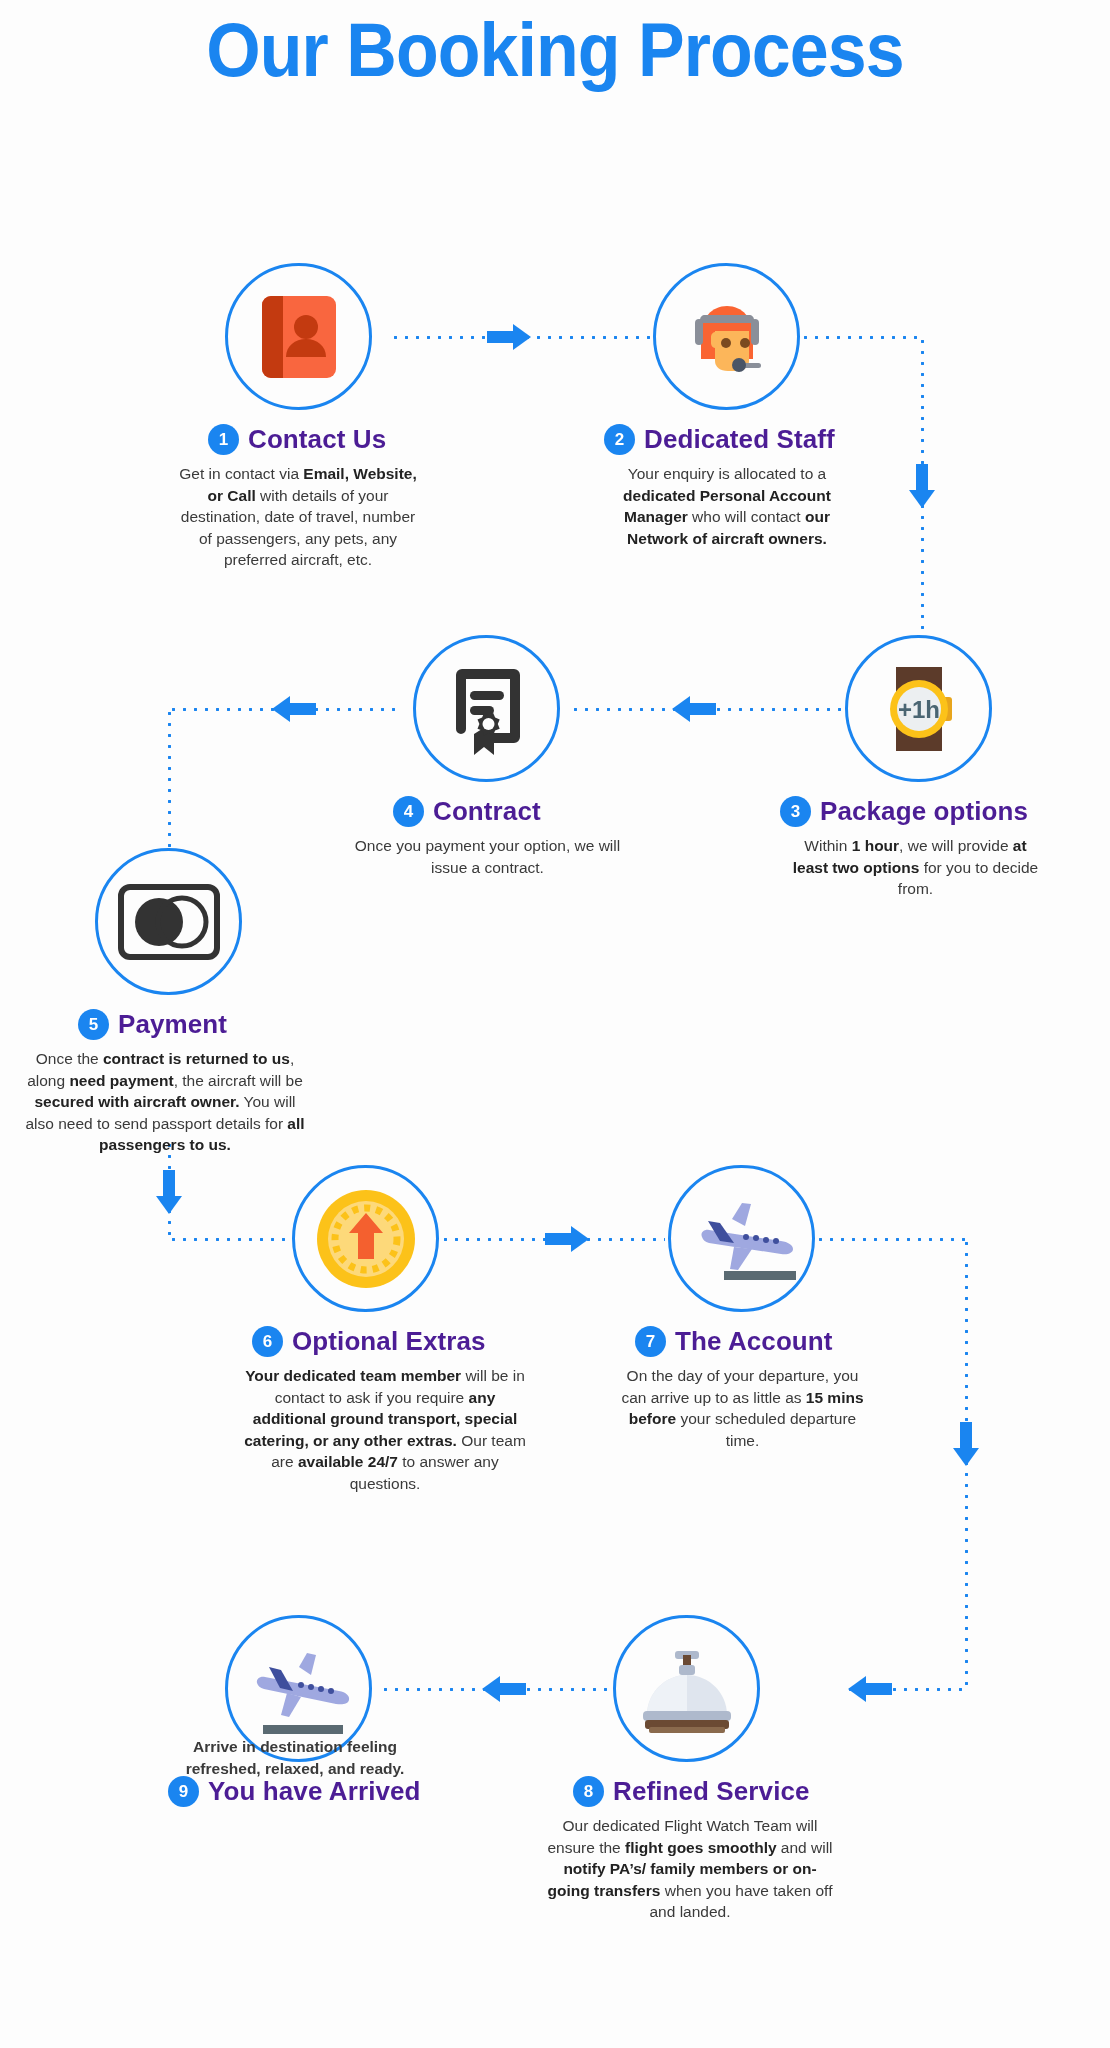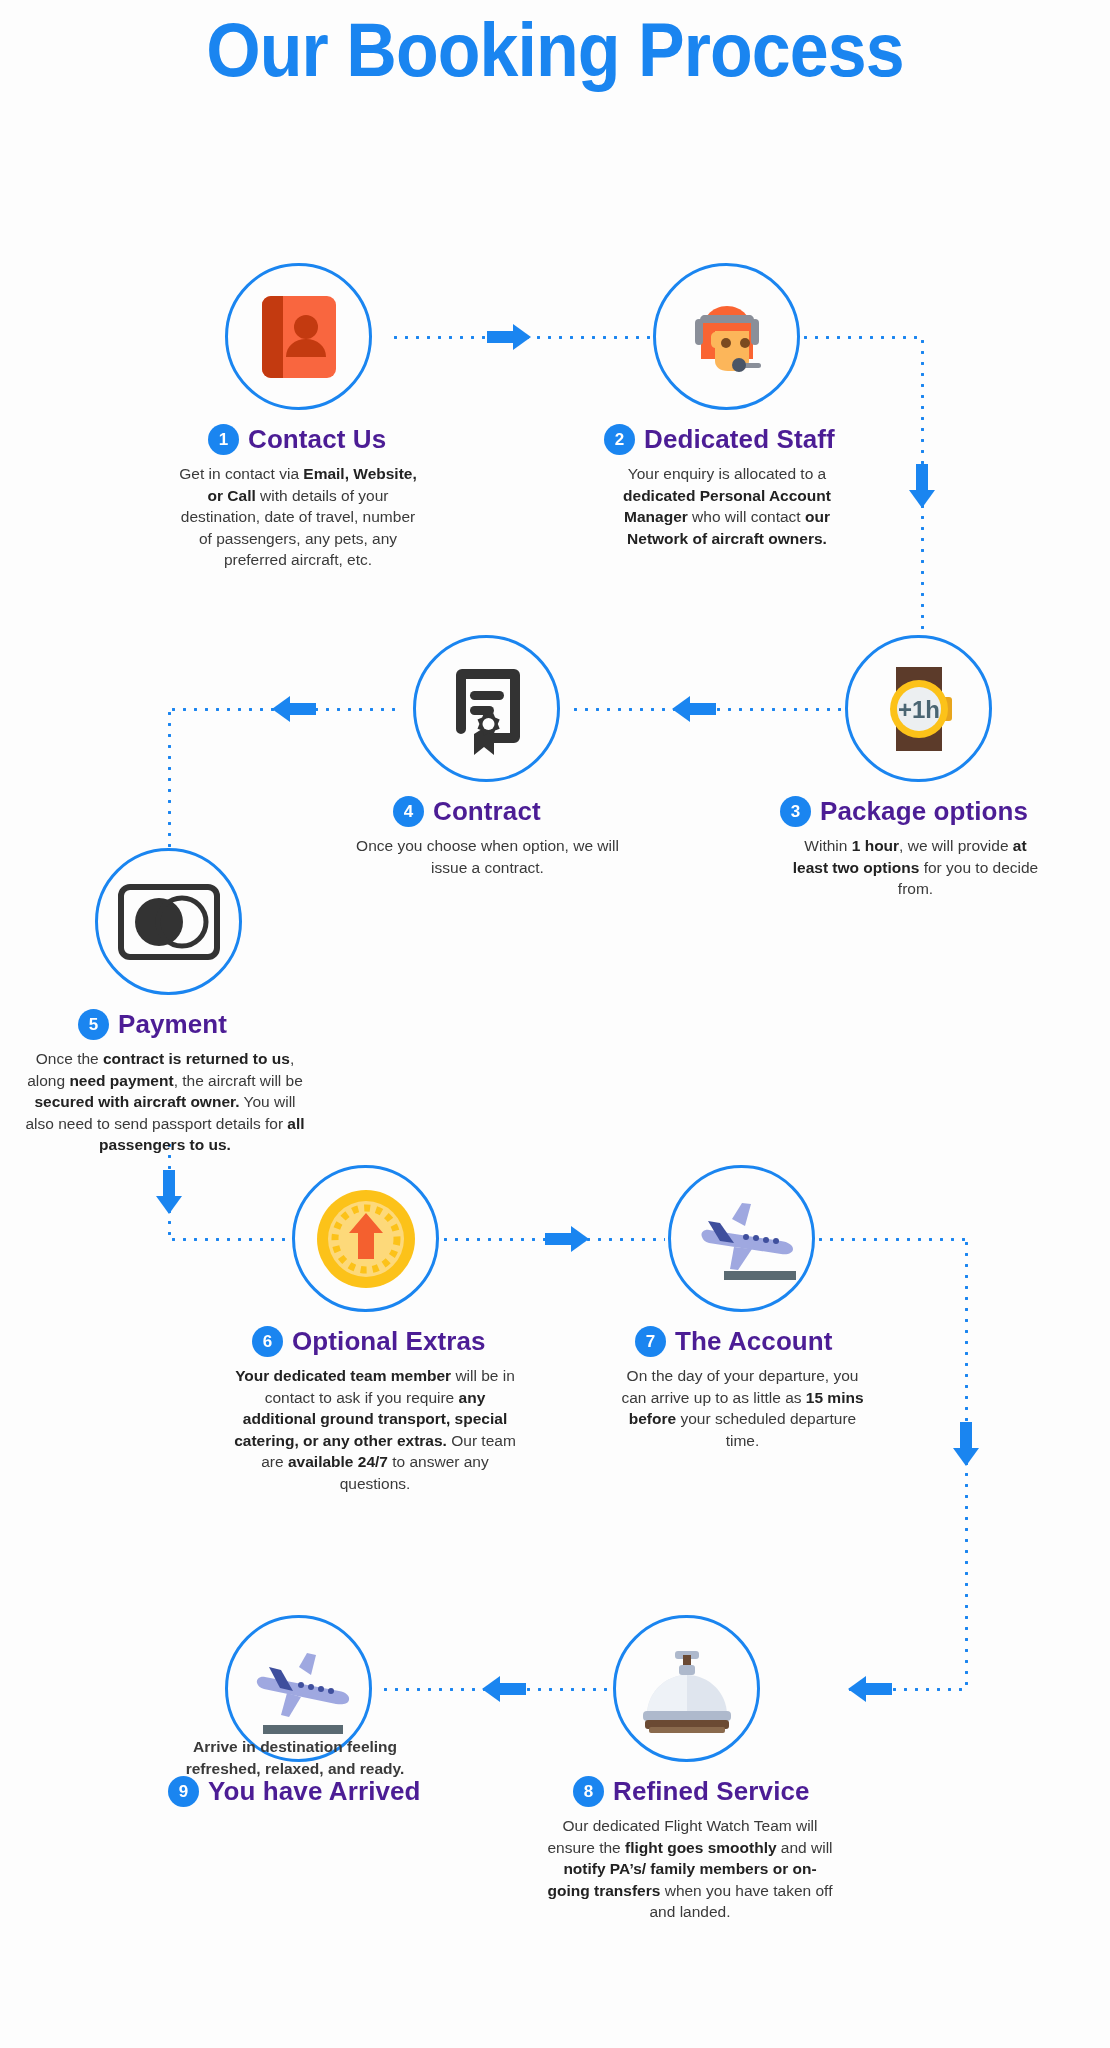--- a/index.html
+++ b/index.html
@@ -205,21 +205,21 @@
           <path d="M36 66l-8 5v21l10-8 10 8V71l-8-5z" fill="#333"></path>
           <path d="M38 50l4.6 1.9 4.6-1.9 1.9 4.6 4.6 1.9-1.9 4.6 1.9 4.6-4.6 1.9-1.9 4.6-4.6-1.9-4.6 1.9-1.9-4.6-4.6-1.9 1.9-4.6-1.9-4.6 4.6-1.9z" fill="#333"></path>
           <circle cx="42.5" cy="61" r="6" fill="#fdfdfd"></circle>
         </svg>
       </div>
     </div>
     <div class="label-row" style="left:393px;top:796px;">
       <div class="num">4</div>
       <div class="label-txt">Contract</div>
     </div>
-    <div class="body-txt" style="left:345px;top:835px;width:285px;">Once you choose when option, we will issue a contract.</div>
+    <div class="body-txt" style="left:345px;top:835px;width:285px;">Once you payment your option, we will issue a contract.</div>
   </div>
 
   <div class="step">
     <div class="circle" style="left:95px;top:848px;width:147px;height:147px;">
       <div class="icon-wrap">
         <svg width="102" height="76" viewBox="0 0 102 76">
           <rect x="3" y="3" width="96" height="70" rx="9" fill="none" stroke="#333" stroke-width="6"></rect>
           <circle cx="41" cy="38" r="24" fill="#333"></circle>
           <circle cx="64" cy="38" r="24" fill="none" stroke="#333" stroke-width="5"></circle>
         </svg>
@@ -240,21 +240,21 @@
           <circle cx="54" cy="54" r="38" fill="#fdd97a"></circle>
           <circle cx="54" cy="54" r="31" fill="none" stroke="#fcc219" stroke-width="7" stroke-dasharray="6 6"></circle>
           <path d="M54 28l17 20h-9v26h-16V48h-9z" fill="#f4602f"></path>
         </svg>
       </div>
     </div>
     <div class="label-row" style="left:252px;top:1326px;">
       <div class="num">6</div>
       <div class="label-txt">Optional Extras</div>
     </div>
-    <div class="body-txt" style="left:230px;top:1365px;width:290px;"><b>Your dedicated team member</b> will be in contact to ask if you require <b>any additional ground transport, special catering, or any other extras.</b> Our team are <b>available 24/7</b> to answer any questions.</div>
+    <div class="body-txt" style="left:240px;top:1365px;width:290px;"><b>Your dedicated team member</b> will be in contact to ask if you require <b>any additional ground transport, special catering, or any other extras.</b> Our team are <b>available 24/7</b> to answer any questions.</div>
   </div>
 
   <div class="step">
     <div class="circle" style="left:668px;top:1165px;width:147px;height:147px;">
       <div class="icon-wrap">
         <svg width="112" height="104" viewBox="0 0 112 104">
           <g transform="translate(2,-4)">
             <path d="M14 54c-2-4 2-8 7-7l72 11c7 1 12 4 12 8s-5 6-12 5L21 60c-4-1-6-3-7-6z" fill="#9fa8e0"></path>
             <path d="M20 38l12 2 14 20-14-2z" fill="#3f4f9d"></path>
             <path d="M44 36l10-16 9 1-6 22z" fill="#9fa8e0"></path>

